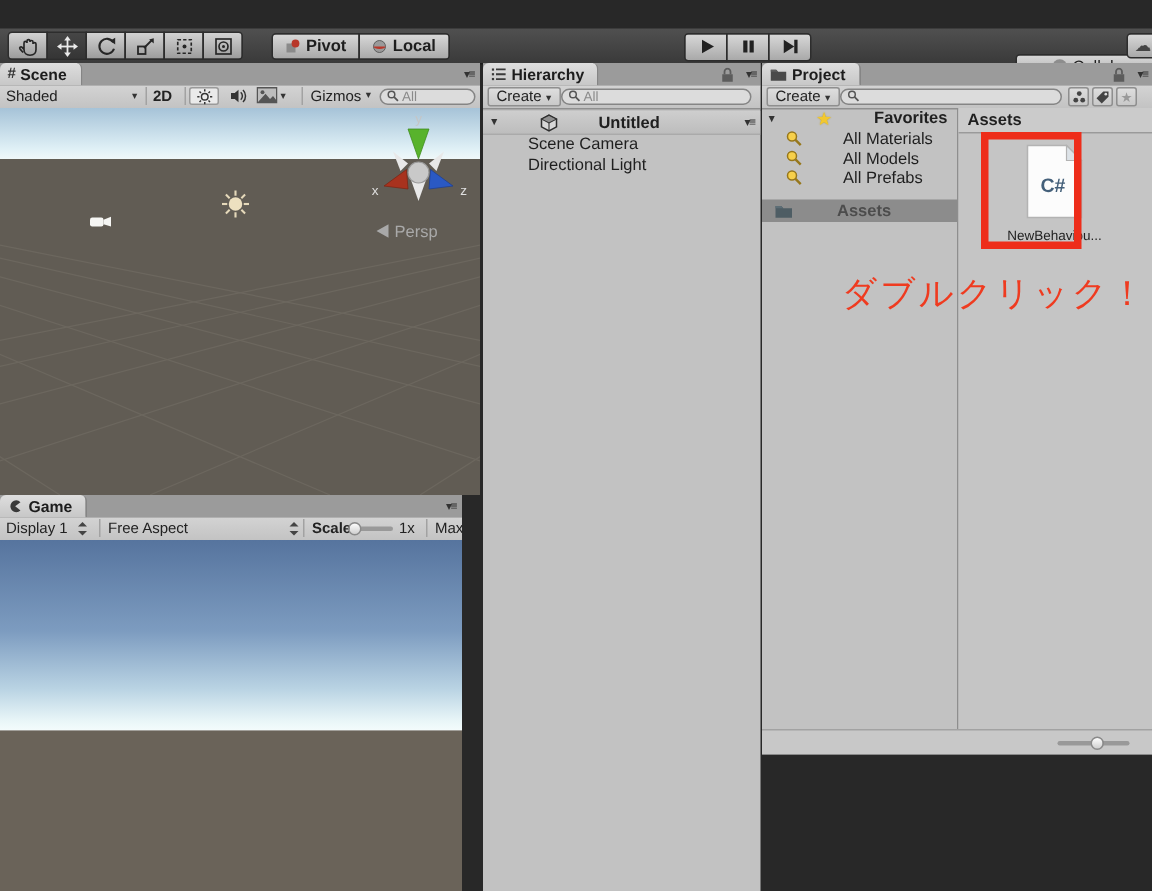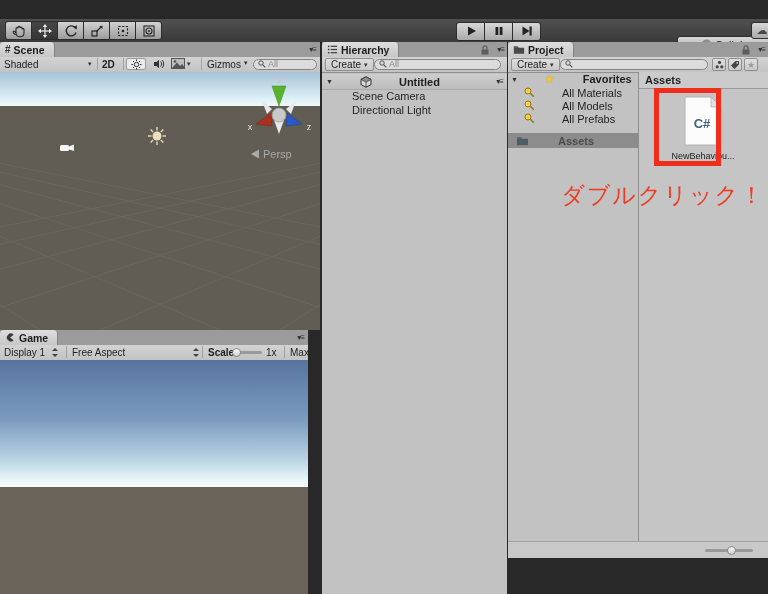--- a/index.html
+++ b/index.html
@@ -116,20 +116,36 @@
       </div>
       <div class="tbtn last">
         <svg width="14" height="14" viewBox="0 0 14 14">
             <rect x="2" y="2" width="10" height="10" fill="none" stroke="#262626" stroke-width="1.1"></rect>
             <circle cx="7" cy="7" r="3" fill="none" stroke="#262626" stroke-width="1.1"></circle>
             <circle cx="7" cy="7" r="1" fill="#262626"></circle>
           </svg>
       </div>
     </div>
 
+    <div class="abs btngroup" style="left:181px;top:2.5px;">
+      <div class="pbtn firstb">
+        <svg width="10" height="10" viewBox="0 0 10 10">
+            <rect x="1" y="3" width="6" height="6" fill="#8a8a8a"></rect>
+            <circle cx="7" cy="3" r="2.6" fill="#b8372a"></circle>
+          </svg>
+        <span>Pivot</span>
+      </div>
+      <div class="pbtn lastb">
+        <svg width="10" height="10" viewBox="0 0 10 10">
+            <circle cx="5" cy="5" r="4" fill="#9a9a9a" stroke="#555" stroke-width="0.6"></circle>
+            <path d="M1 5 a4 1.6 0 0 0 8 0" fill="#b8372a"></path>
+          </svg>
+        <span>Local</span>
+      </div>
+    </div>
 
     <div class="abs btngroup" style="left:457px;top:2.5px;">
       <div class="playbtn" style="border-radius:3px 0 0 3px;">
         <svg width="12" height="12" viewBox="0 0 12 12">
             <polygon points="3,1.5 11,6 3,10.5" fill="#222"></polygon>
           </svg>
       </div>
       <div class="playbtn">
         <svg width="12" height="12" viewBox="0 0 12 12">
             <rect x="2.5" y="2" width="2.8" height="8" fill="#222"></rect>
@@ -359,21 +375,21 @@
           <polygon points="6,0.8 11,3.4 6,6 1,3.4" fill="#8f8f8f" stroke="#2e2e2e" stroke-width="0.7"></polygon>
           <line x1="6" y1="6" x2="6" y2="11.2" stroke="#2e2e2e" stroke-width="0.7"></line>
         </svg>
       <span style="font-weight:bold;margin-left:3px;">Untitled</span>
       <span class="panelmenu" style="position:absolute;right:4px;top:3px;">▾≡</span>
     </div>
     <div class="abs row" style="left:30px;top:47px;height:14px;">Scene Camera</div>
     <div class="abs row" style="left:30px;top:61px;height:14px;">Directional Light</div>
   </div>
 
-  <div class="abs panel" style="left:508px;top:42px;width:260px;height:516px;">
+  <div class="abs panel" style="left:508px;top:42px;width:260px;height:461px;">
     <div class="abs tabstrip">
       <div class="abs tab">
         <svg width="12" height="11" viewBox="0 0 14 12">
             <path d="M1 2.5 h4.2 l1.5 1.6 H13 v7 H1 Z" fill="#4a4a4a"></path>
             <path d="M1 2.5 h4.2 l1.5 1.6 H1 Z" fill="#5e5e5e"></path>
           </svg>
         <span>Project</span>
       </div>
       <svg class="abs" style="right:18px;top:3px;" width="8" height="10" viewBox="0 0 8 10">
           <rect x="0.5" y="4.5" width="7" height="5" fill="#5c5c5c"></rect>

